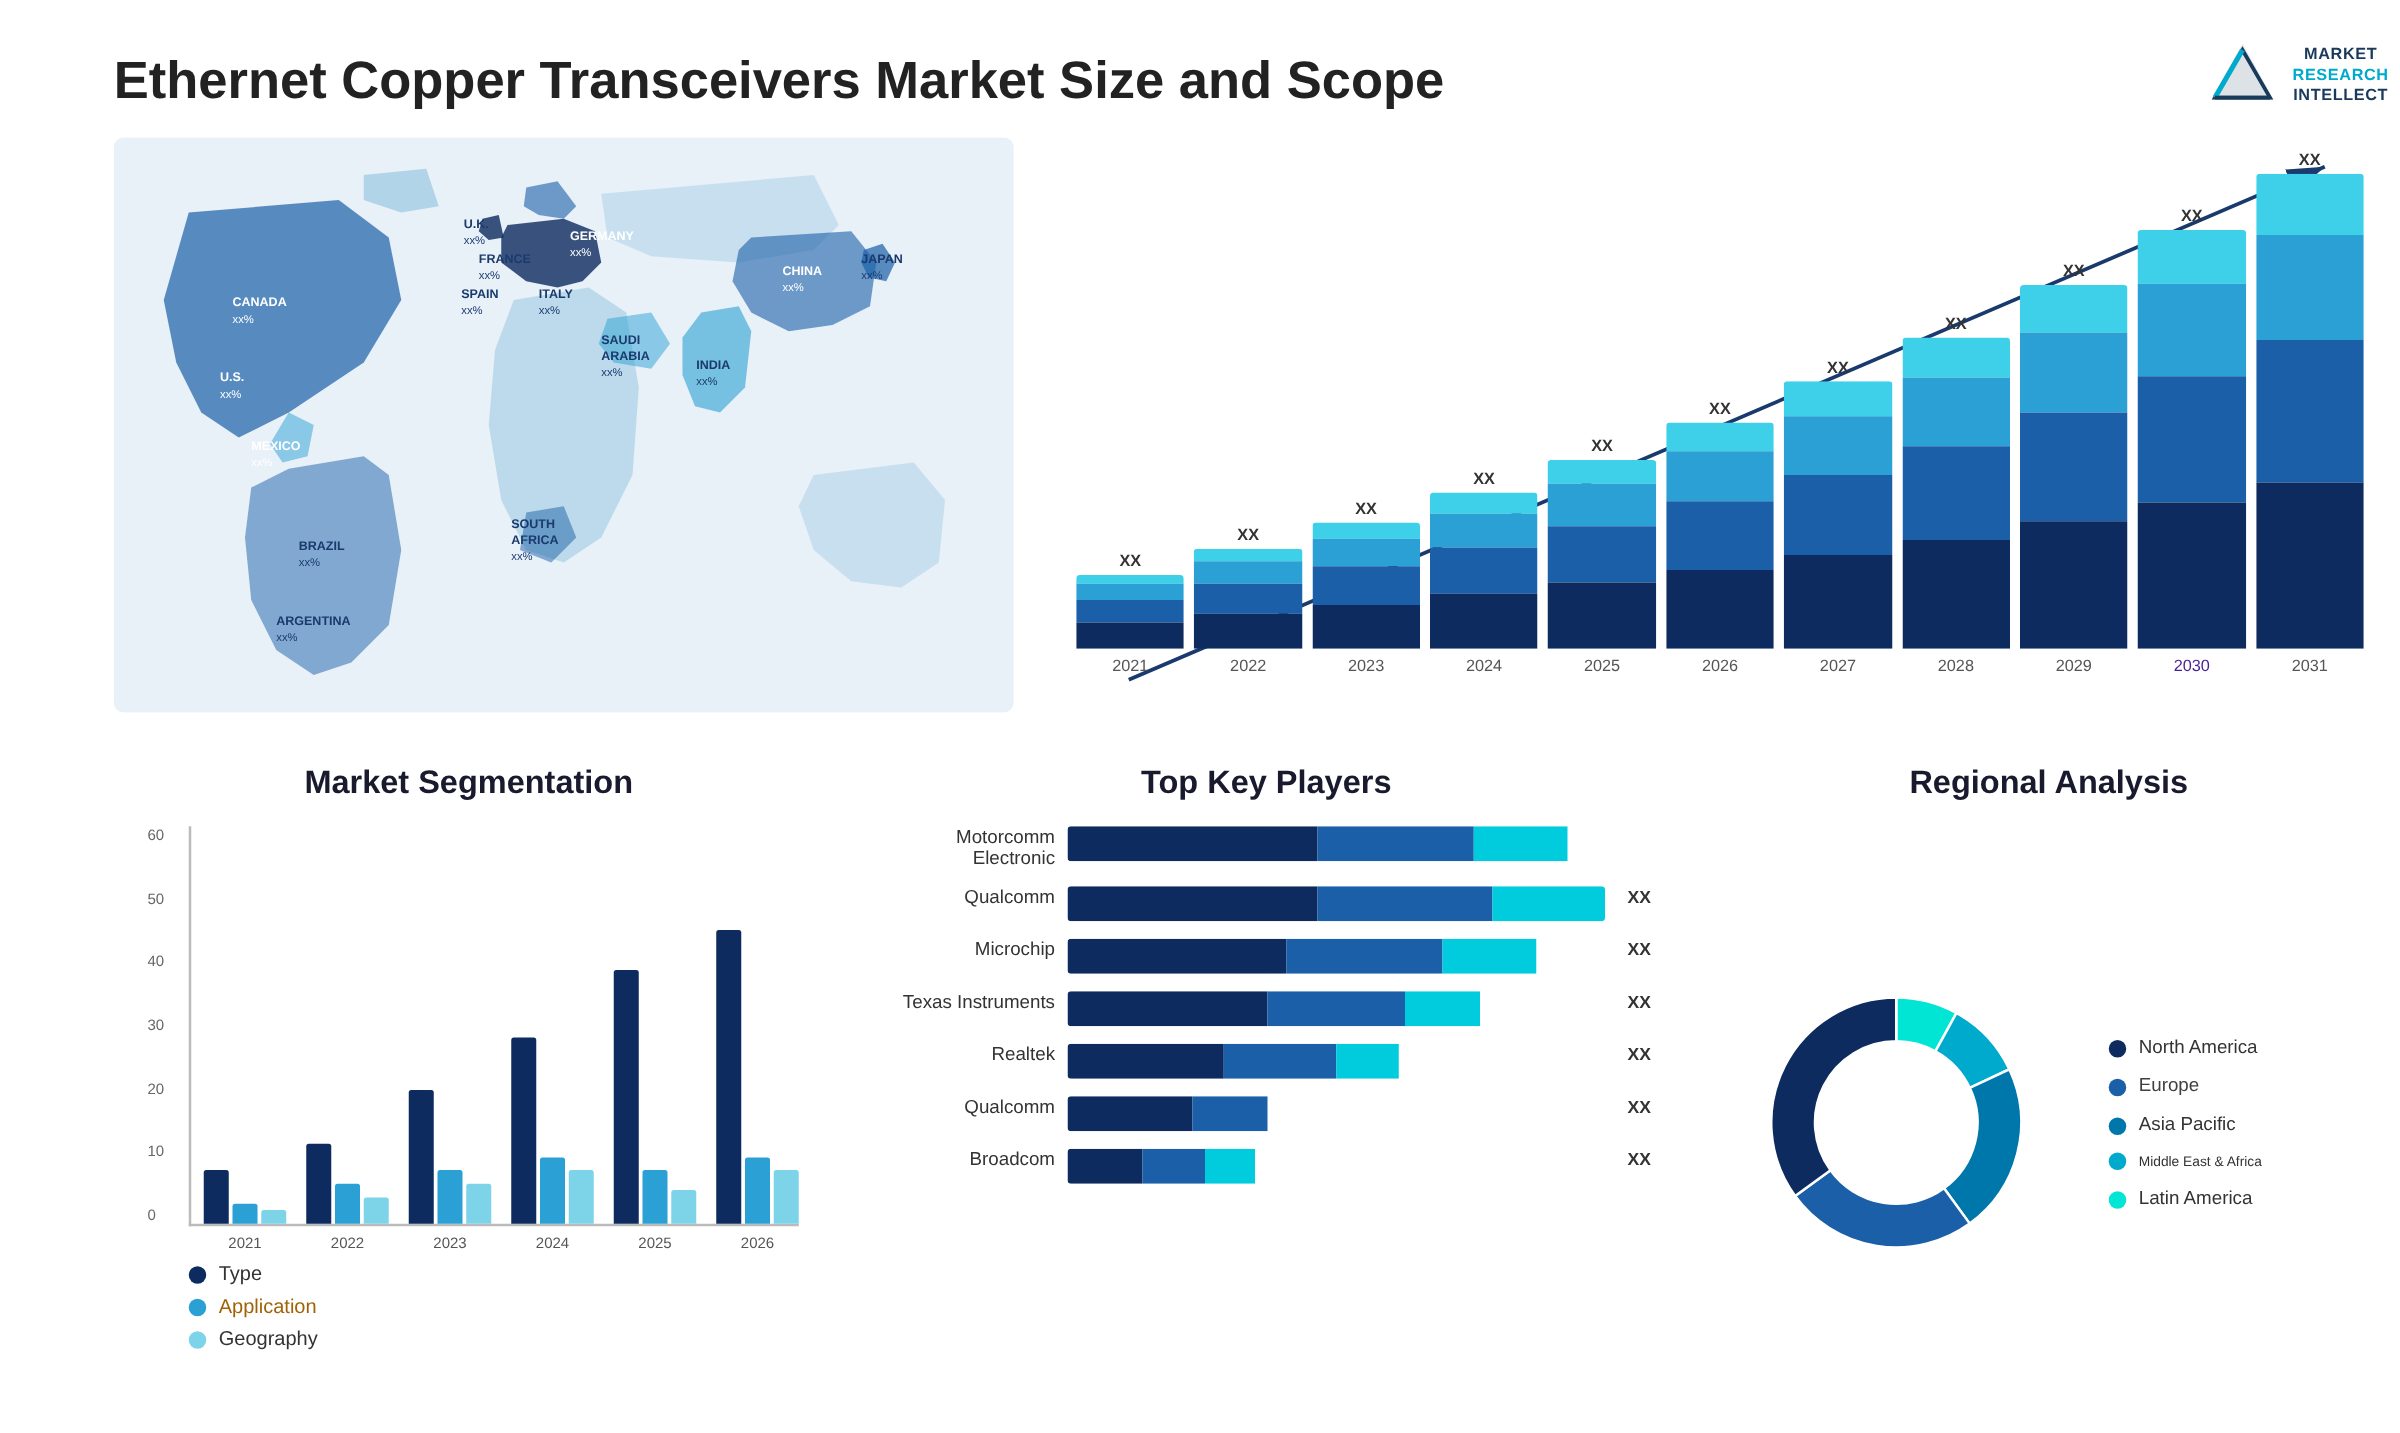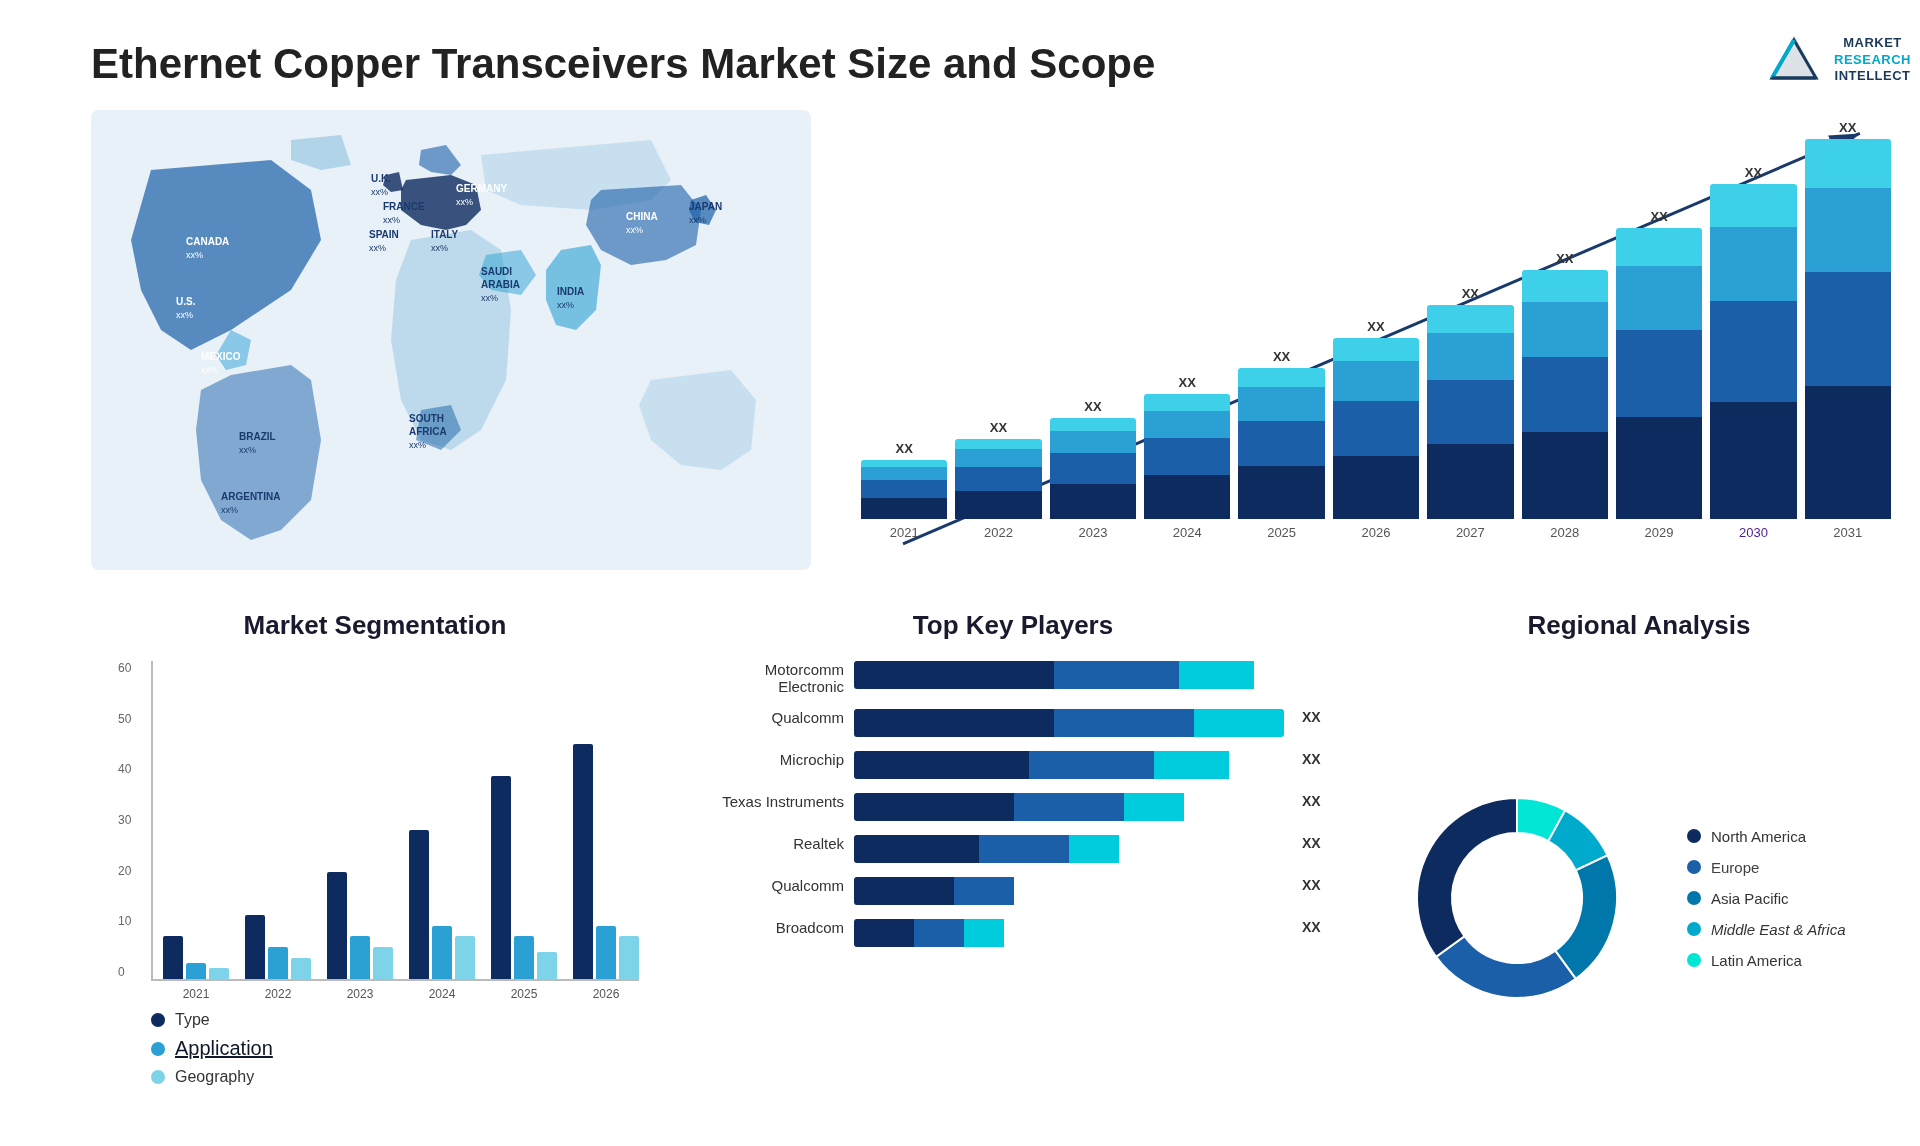--- a/index.html
+++ b/index.html
@@ -234,21 +234,21 @@
     }
 
     .regional-legend {
       display: flex;
       flex-direction: column;
       gap: 14px;
     }
 
     .reg-legend-item {
       display: flex;
-      align-items: center;
+      align-items: flex-end;
       gap: 10px;
       font-size: 16px;
       color: #333;
     }
 
     .reg-legend-dot {
       width: 14px;
       height: 14px;
       border-radius: 50%;
       flex-shrink: 0;
@@ -554,21 +554,21 @@
             </div>
           </div>
       </div>
       <div class="seg-legend" id="segLegend">
           <div class="legend-item">
             <div class="legend-dot" style="background:#0d2b5e;"></div>
             <span style="font-size:16px;color:#333;">Type</span>
           </div>
           <div class="legend-item">
             <div class="legend-dot" style="background:#2aa0d4;"></div>
-            <span style="font-size:20px;color:#0f172a;text-decoration:underline;">Application</span>
+            <span style="font-size:16px;color:#a16207;">Application</span>
           </div>
           <div class="legend-item">
             <div class="legend-dot" style="background:#7dd4e8;"></div>
             <span style="font-size:16px;color:#333;">Geography</span>
           </div>
         </div>
     </div>
 
     <div class="players-container">
       <div class="section-title">Top Key Players</div>
@@ -657,21 +657,21 @@
             <div class="reg-legend-item">
               <div class="reg-legend-dot" style="background:#1a5fa8;width:14px;height:14px;border-radius:50%;flex-shrink:0;"></div>
               <span style="font-size:15px;color:#404040;">Europe</span>
             </div>
             <div class="reg-legend-item">
               <div class="reg-legend-dot" style="background:#0077aa;width:14px;height:14px;border-radius:50%;flex-shrink:0;"></div>
               <span style="font-size:15px;color:#333;">Asia Pacific</span>
             </div>
             <div class="reg-legend-item">
               <div class="reg-legend-dot" style="background:#00aacc;width:14px;height:14px;border-radius:50%;flex-shrink:0;"></div>
-              <span style="font-size:15px;color:#333;font-style:italic;">Middle East &amp; Africa</span>
+              <span style="font-size:11px;color:#333;">Middle East &amp; Africa</span>
             </div>
             <div class="reg-legend-item">
               <div class="reg-legend-dot" style="background:#00e5d4;width:14px;height:14px;border-radius:50%;flex-shrink:0;"></div>
               <span style="font-size:15px;color:#333;">Latin America</span>
             </div>
           </div>
       </div>
       <div class="source-text">Source : www.marketresearchintellect.com</div>
     </div>
 

